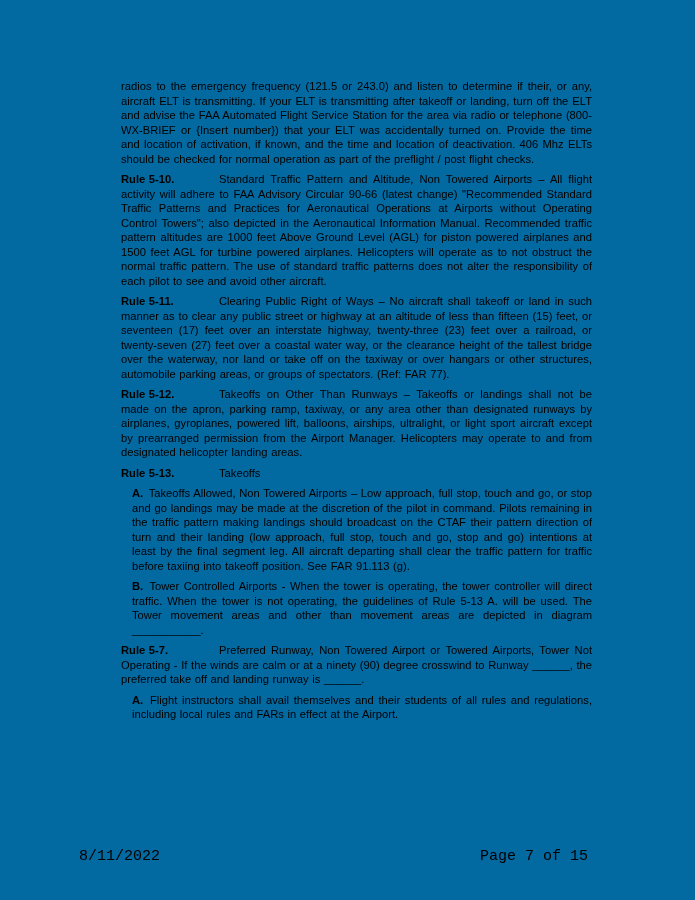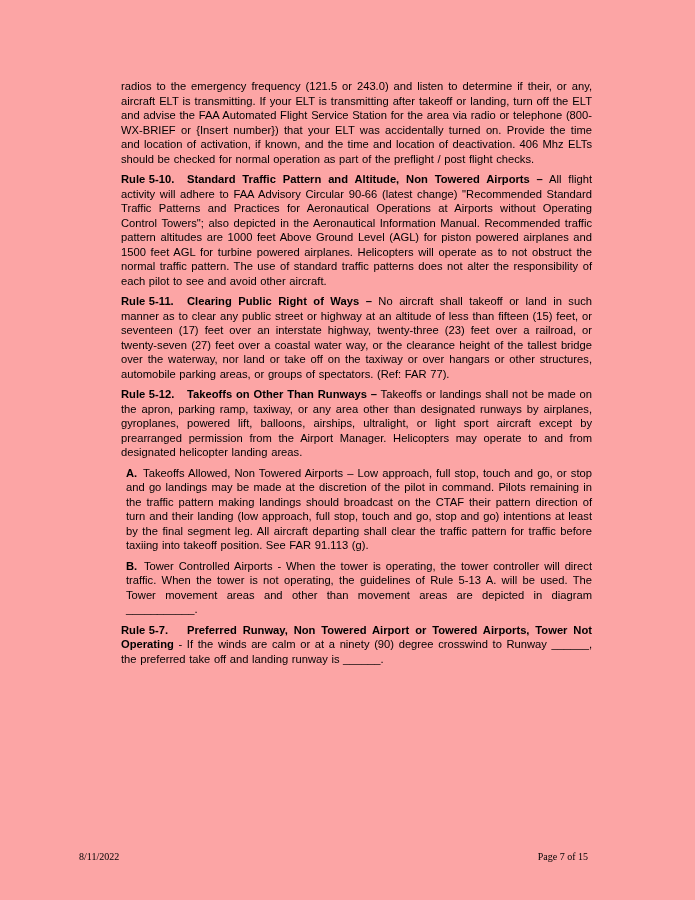--- a/index.html
+++ b/index.html
@@ -13,63 +13,65 @@
     height: 900px;
     overflow: hidden;
     font-family: "Liberation Sans", sans-serif;
     color: #000000;
   }
   .page {
     position: absolute;
     left: 0; top: 0;
     width: 695px;
     height: 900px;
-    background: #fca5a5;
+    background: #0369a1;
   }
   .content {
     position: absolute;
     left: 121px;
     top: 79px;
     width: 471px;
   }
   .para {
     margin: 6px 0 0 0;
     font-size: 11.2px;
     line-height: 14.5px;
     text-align: justify;
     word-spacing: 0.5px;
   }
   .para:first-child { margin-top: 0; }
   .rule-label {
     display: inline-block;
-    width: 66px;
+    width: 98px;
     font-weight: bold;
   }
-  .rule-title { font-weight: bold; }
-  .sub { margin-left: 5px; }
+  .rule-title { font-weight: normal; }
+  .sub { margin-left: 11px; }
   .sub-letter { font-weight: bold; margin-right: 2px; }
   .footer-date, .footer-page {
     position: absolute;
     top: 850px;
-    font-family: Liberation Serif, serif;
-    font-size: 10px;
+    font-family: Liberation Mono, monospace;
+    font-size: 15px;
     line-height: 13px;
     color: #000000;
   }
   .footer-date { left: 79px; }
   .footer-page { right: 107px; }
 </style>
 </head>
 <body>
 
 <div class="page">
   <div class="content" id="content">
       <p class="para">radios to the emergency frequency (121.5 or 243.0) and listen to determine if their, or any, aircraft ELT is transmitting. If your ELT is transmitting after takeoff or landing, turn off the ELT and advise the FAA Automated Flight Service Station for the area via radio or telephone (800-WX-BRIEF or {Insert number}) that your ELT was accidentally turned on. Provide the time and location of activation, if known, and the time and location of deactivation. 406 Mhz ELTs should be checked for normal operation as part of the preflight / post flight checks.</p>
       <p class="para rule"><span class="rule-label">Rule 5-10.</span><span class="rule-title">Standard Traffic Pattern and Altitude, Non Towered Airports –</span> All flight activity will adhere to FAA Advisory Circular 90-66 (latest change) "Recommended Standard Traffic Patterns and Practices for Aeronautical Operations at Airports without Operating Control Towers"; also depicted in the Aeronautical Information Manual. Recommended traffic pattern altitudes are 1000 feet Above Ground Level (AGL) for piston powered airplanes and 1500 feet AGL for turbine powered airplanes. Helicopters will operate as to not obstruct the normal traffic pattern. The use of standard traffic patterns does not alter the responsibility of each pilot to see and avoid other aircraft.</p>
       <p class="para rule"><span class="rule-label">Rule 5-11.</span><span class="rule-title">Clearing Public Right of Ways –</span> No aircraft shall takeoff or land in such manner as to clear any public street or highway at an altitude of less than fifteen (15) feet, or seventeen (17) feet over an interstate highway, twenty-three (23) feet over a railroad, or twenty-seven (27) feet over a coastal water way, or the clearance height of the tallest bridge over the waterway, nor land or take off on the taxiway or over hangars or other structures, automobile parking areas, or groups of spectators. (Ref: FAR 77).</p>
       <p class="para rule"><span class="rule-label">Rule 5-12.</span><span class="rule-title">Takeoffs on Other Than Runways –</span> Takeoffs or landings shall not be made on the apron, parking ramp, taxiway, or any area other than designated runways by airplanes, gyroplanes, powered lift, balloons, airships, ultralight, or light sport aircraft except by prearranged permission from the Airport Manager. Helicopters may operate to and from designated helicopter landing areas.</p>
+      <p class="para rule"><span class="rule-label">Rule 5-13.</span><span class="rule-title">Takeoffs</span></p>
       <p class="para sub"><span class="sub-letter">A.</span> Takeoffs Allowed, Non Towered Airports – Low approach, full stop, touch and go, or stop and go landings may be made at the discretion of the pilot in command. Pilots remaining in the traffic pattern making landings should broadcast on the CTAF their pattern direction of turn and their landing (low approach, full stop, touch and go, stop and go) intentions at least by the final segment leg. All aircraft departing shall clear the traffic pattern for traffic before taxiing into takeoff position. See FAR 91.113 (g).</p>
       <p class="para sub"><span class="sub-letter">B.</span> Tower Controlled Airports - When the tower is operating, the tower controller will direct traffic. When the tower is not operating, the guidelines of Rule 5-13 A. will be used. The Tower movement areas and other than movement areas are depicted in diagram ___________.</p>
       <p class="para rule"><span class="rule-label">Rule 5-7.</span><span class="rule-title">Preferred Runway, Non Towered Airport or Towered Airports, Tower Not Operating</span> - If the winds are calm or at a ninety (90) degree crosswind to Runway ______, the preferred take off and landing runway is ______.</p>
+      <p class="para sub"><span class="sub-letter">A.</span> Flight instructors shall avail themselves and their students of all rules and regulations, including local rules and FARs in effect at the Airport.</p>
     </div>
   <span class="footer-date">8/11/2022</span>
   <span class="footer-page">Page 7 of 15</span>
 </div>
 
 </body></html>

